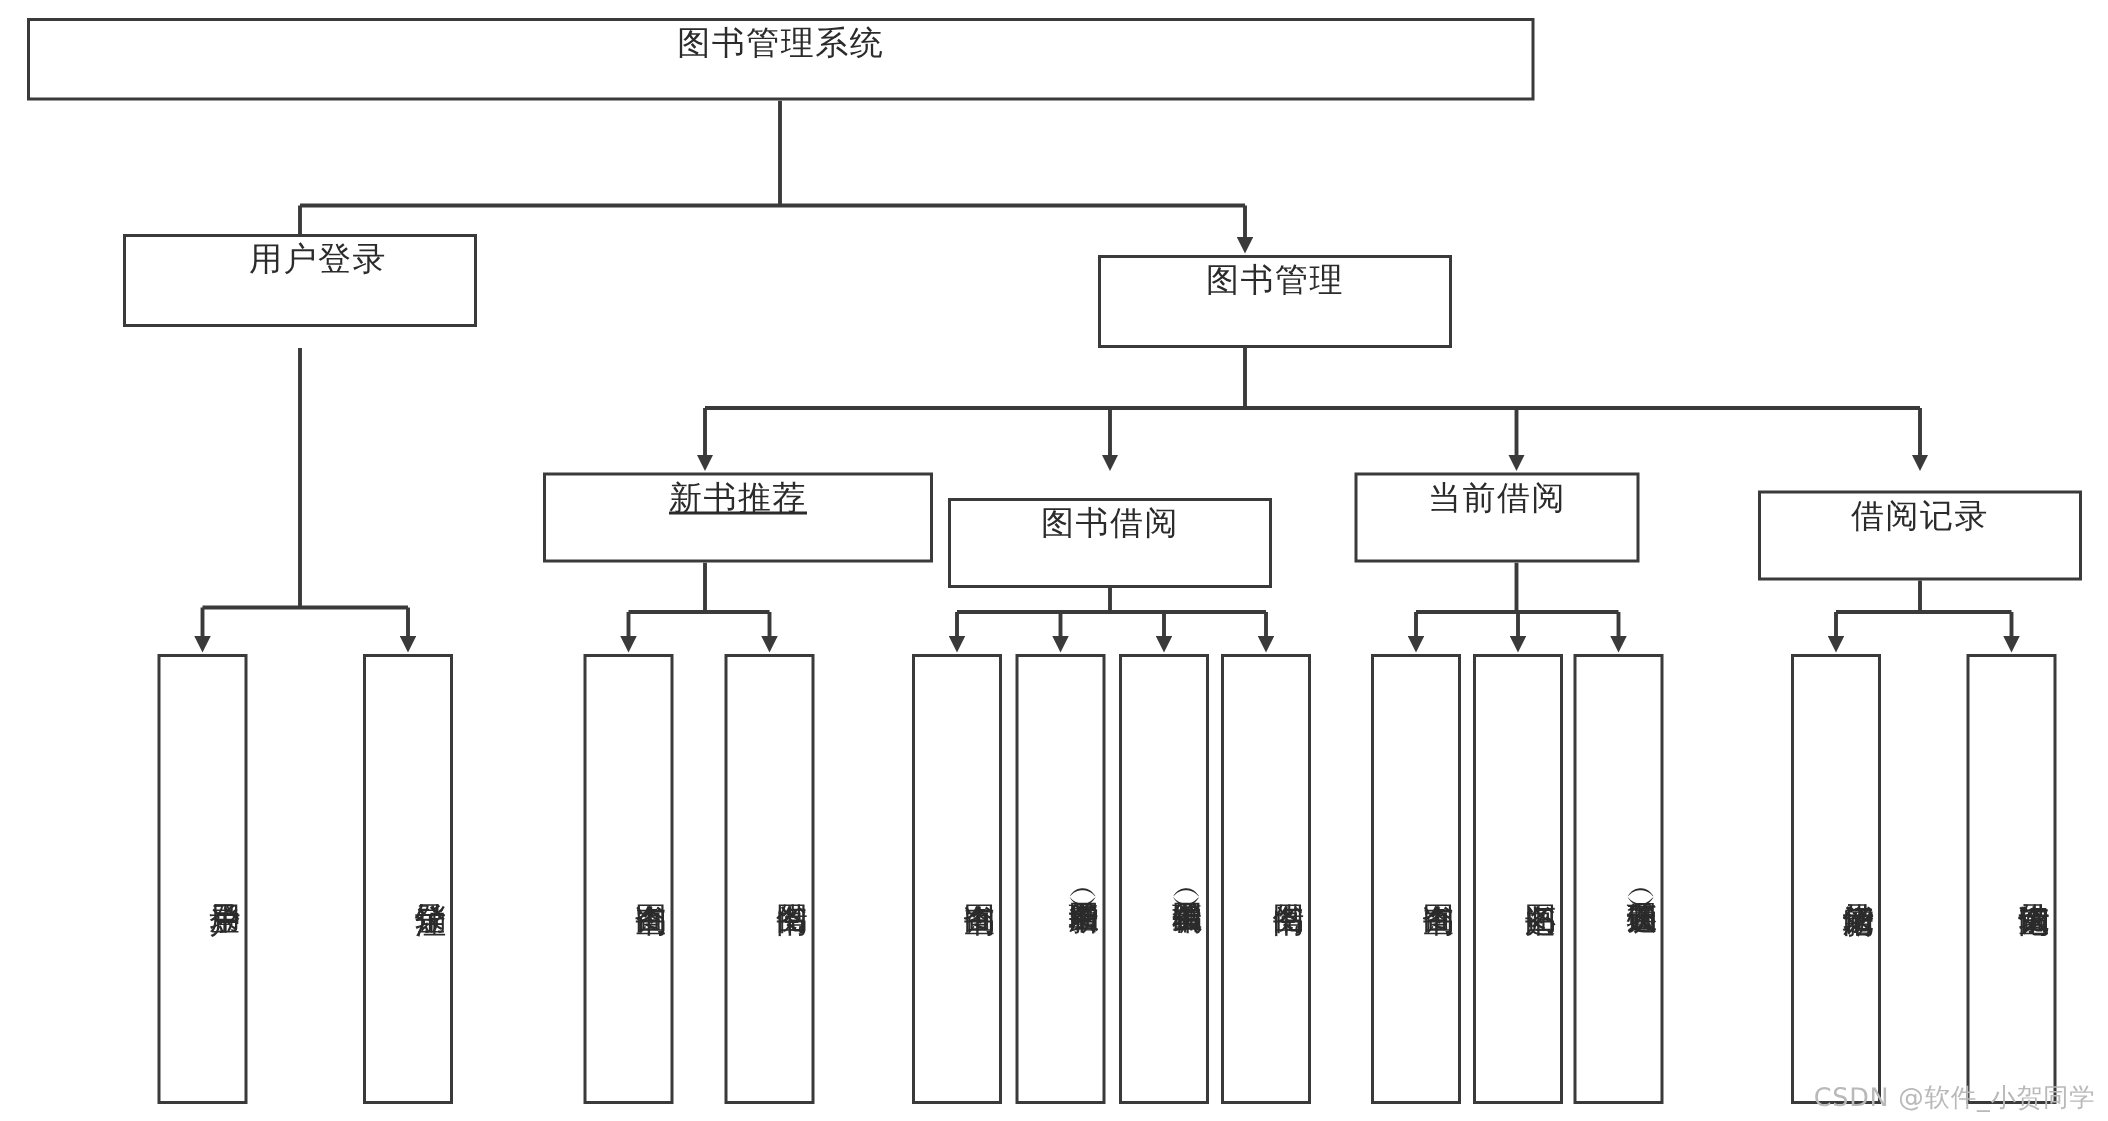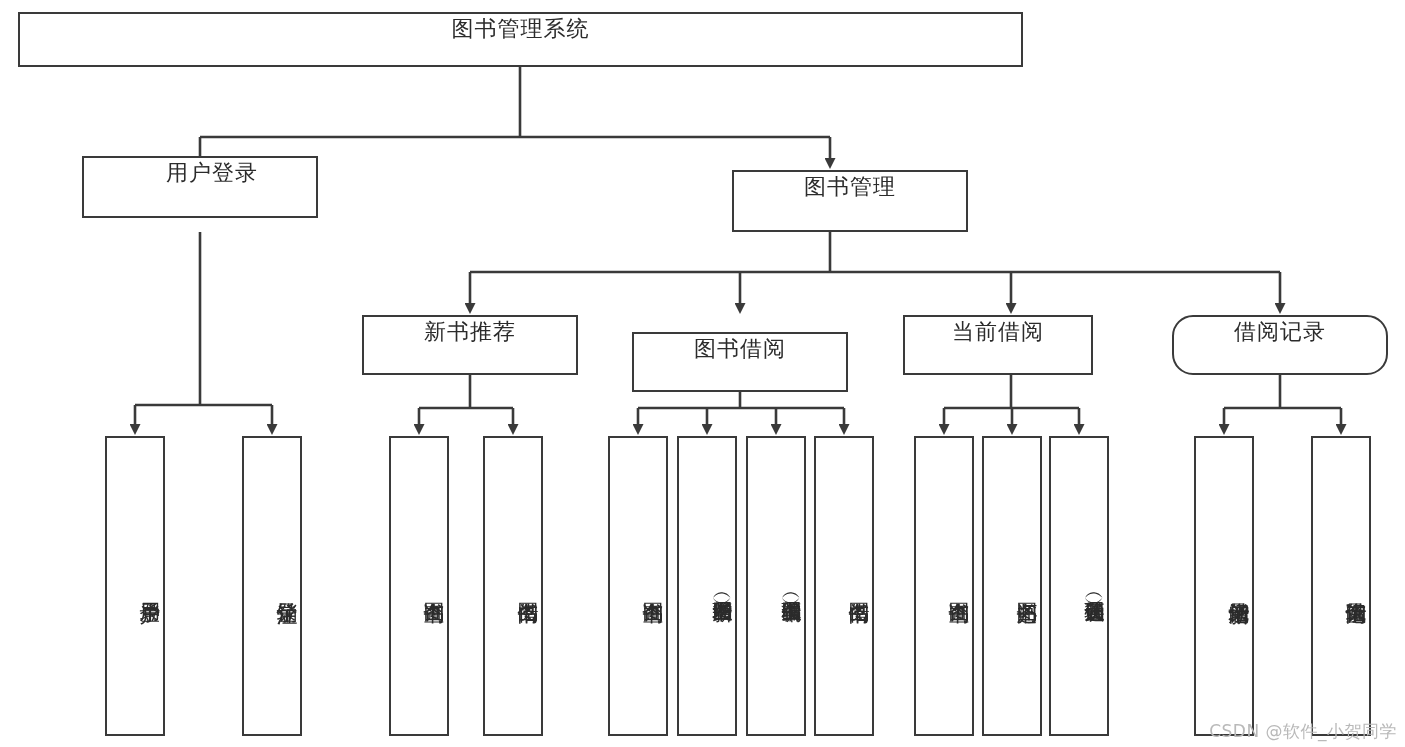--- a/index.html
+++ b/index.html
@@ -67,30 +67,30 @@
   <div id="nodes">
       <div class="node h" style="left: 18px; top: 12px; width: 1005px; height: 55px;">
         <span class="label">图书管理系统</span>
       </div>
       <div class="node h" style="left: 82px; top: 156px; width: 236px; height: 62px; padding-left: 24px;">
         <span class="label">用户登录</span>
       </div>
       <div class="node h" style="left: 712px; top: 170px; width: 236px; height: 62px; margin-left: 20px;">
         <span class="label">图书管理</span>
       </div>
-      <div class="node h" style="left: 362px; top: 315px; width: 216px; height: 60px;">
+      <div class="node h" style="left: 362px; top: 315px; width: 260px; height: 60px; text-decoration: underline;">
         <span class="label">新书推荐</span>
       </div>
       <div class="node h" style="left: 632px; top: 332px; width: 216px; height: 60px;">
         <span class="label">图书借阅</span>
       </div>
       <div class="node h" style="left: 903px; top: 315px; width: 190px; height: 60px;">
         <span class="label">当前借阅</span>
       </div>
-      <div class="node h" style="left: 1172px; top: 315px; width: 216px; height: 60px; border-radius: 21px;">
+      <div class="node h" style="left: 1172px; top: 327px; width: 216px; height: 60px;">
         <span class="label">借阅记录</span>
       </div>
       <div class="node v" style="left: 105px; top: 436px; width: 60px; height: 300px;">
         <span class="label">用户登录</span>
       </div>
       <div class="node v" style="left: 242px; top: 436px; width: 60px; height: 300px;">
         <span class="label">注销登录</span>
       </div>
       <div class="node v" style="left: 389px; top: 436px; width: 60px; height: 300px;">
         <span class="label">查询图书</span>

